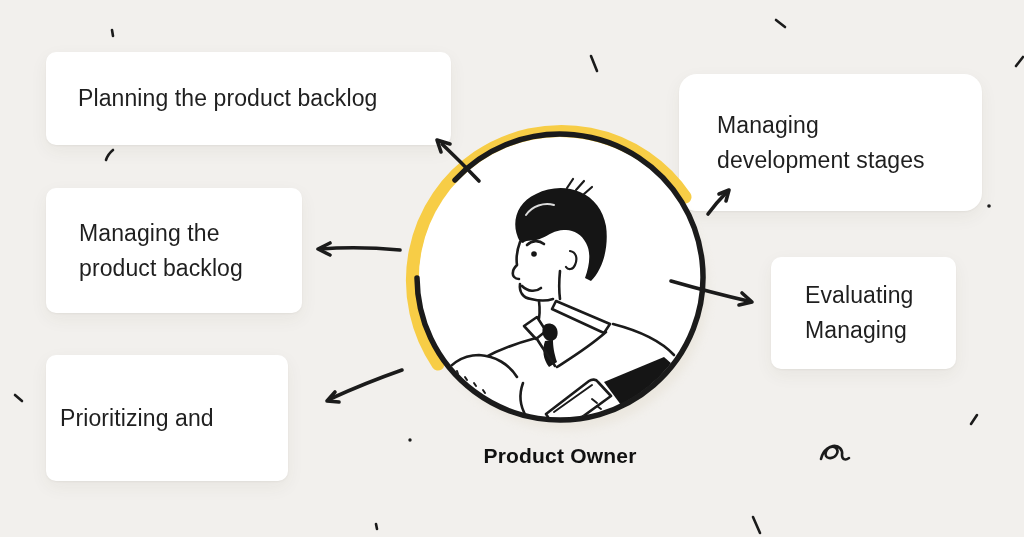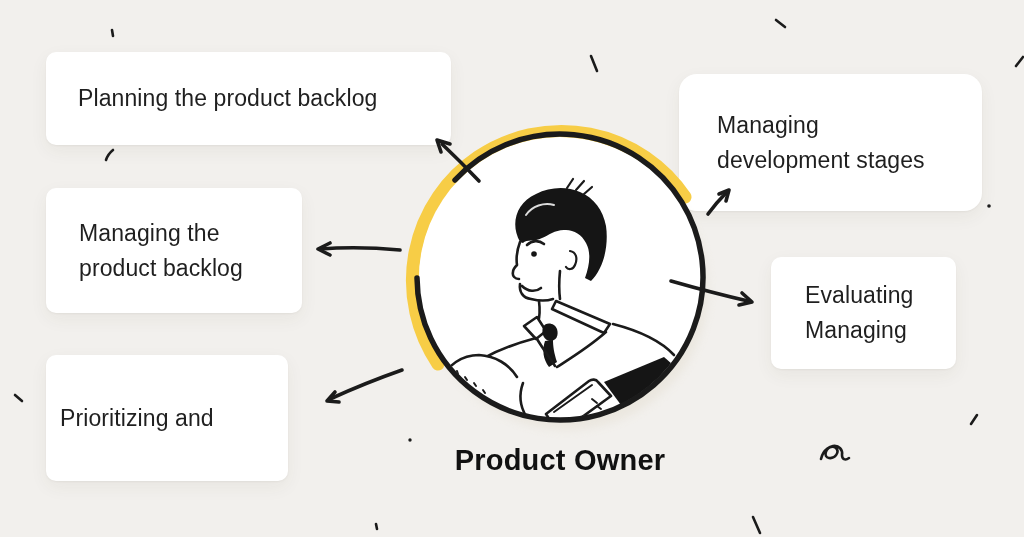--- a/index.html
+++ b/index.html
@@ -17,21 +17,21 @@
   }
   .card .line{display:block;white-space:nowrap;}
   .card .line:empty{display:none;}
   .card-planning{left:46px;top:52px;width:405px;height:93px;padding-left:32px;box-sizing:border-box;}
   .card-managing-backlog{left:46px;top:188px;width:256px;height:125px;padding-left:33px;box-sizing:border-box;}
   .card-prioritizing{left:46px;top:355px;width:242px;height:126px;padding-left:14px;box-sizing:border-box;}
   .card-managing-dev{left:679px;top:74px;width:303px;height:137px;padding-left:38px;box-sizing:border-box;border-radius:18px;}
   .card-evaluating{left:771px;top:257px;width:185px;height:112px;padding-left:34px;box-sizing:border-box;}
   .center-label{
     position:absolute;z-index:2;left:429px;top:444px;width:262px;
-    text-align:center;font-size:29px;font-weight:800;color:#111;letter-spacing:.2px;
+    text-align:center;font-size:21px;font-weight:800;color:#111;letter-spacing:.2px;
   }
 </style>
 </head>
 <body>
 
 <div class="stage">
 
   <div class="card card-planning">
     <span class="line">Planning the product backlog</span>
 

